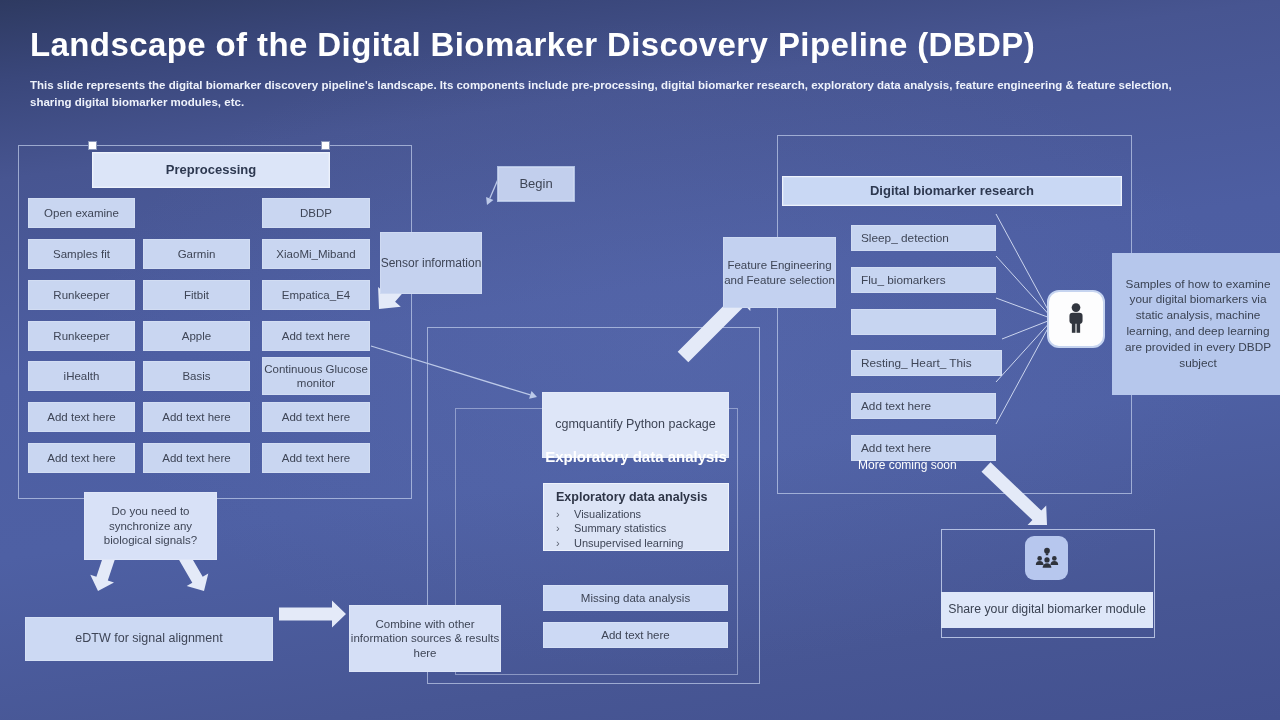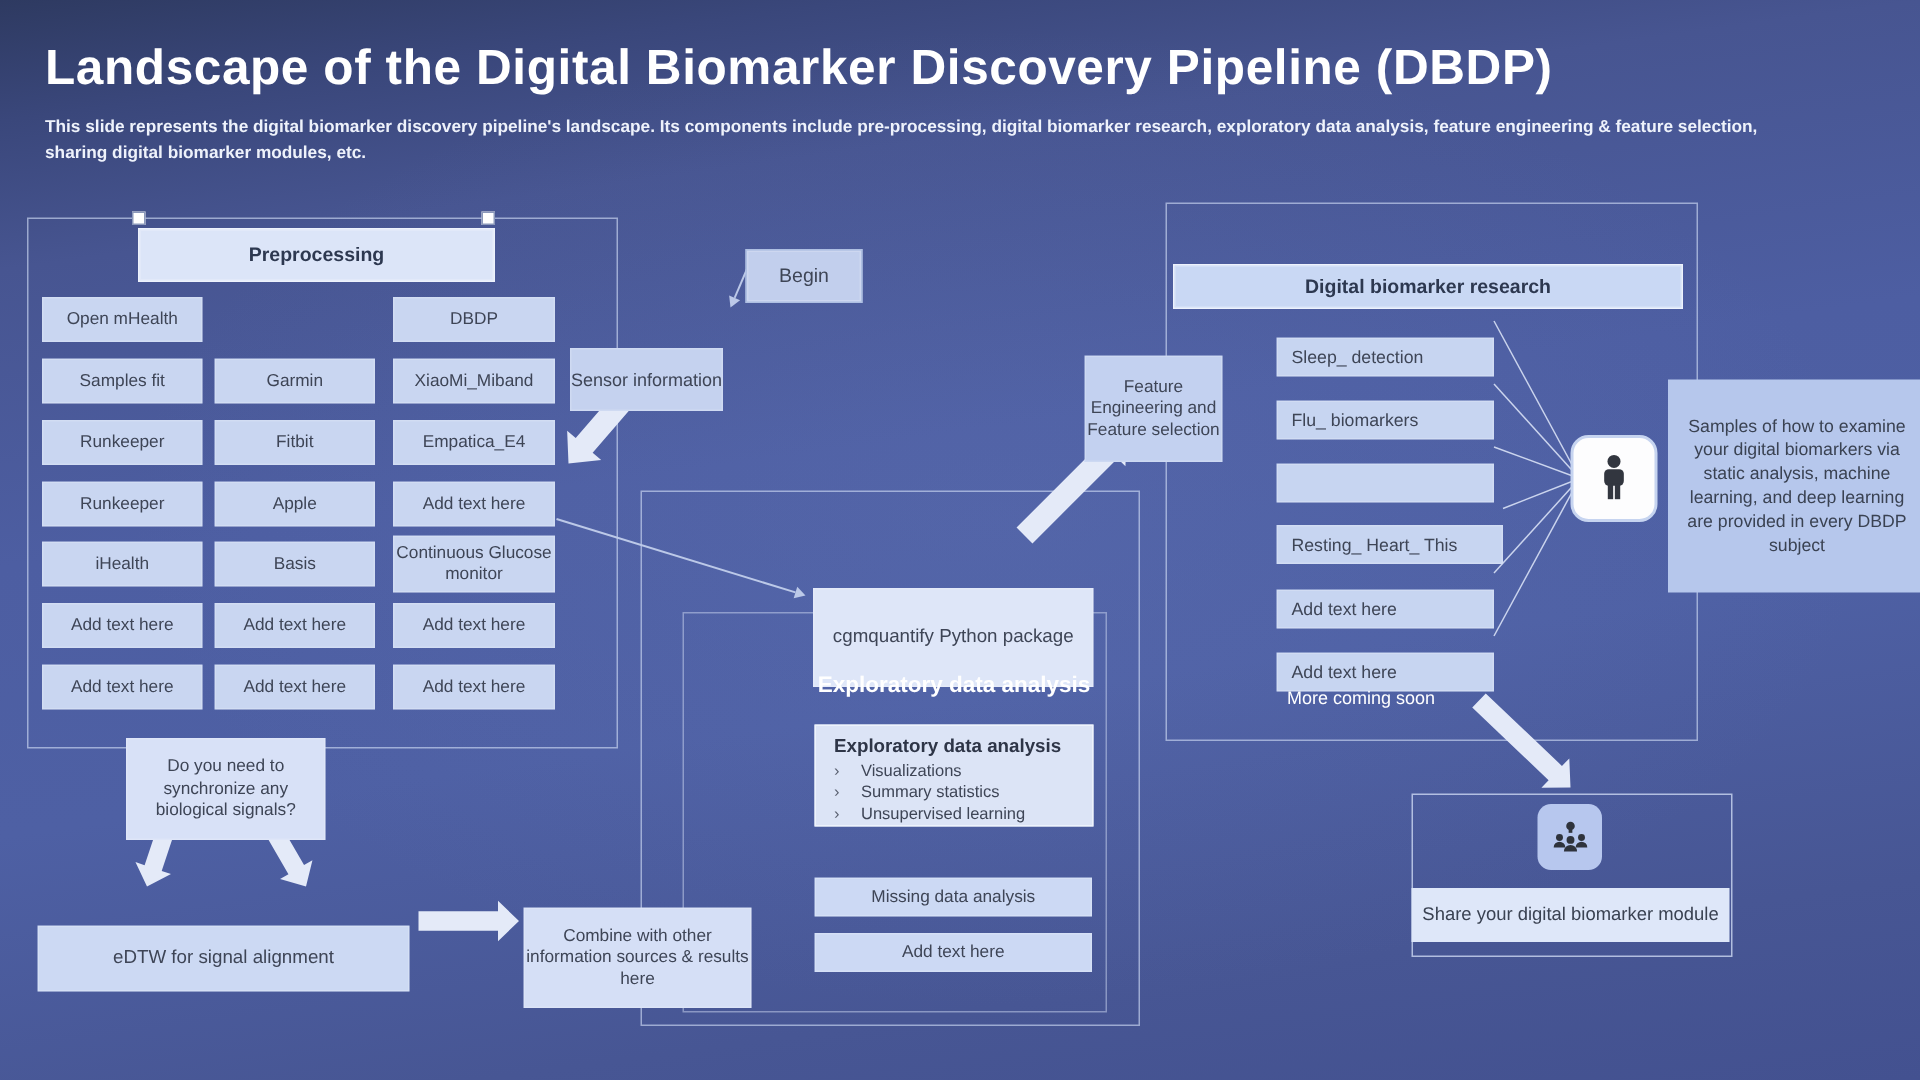--- a/index.html
+++ b/index.html
@@ -80,21 +80,21 @@
     </svg>
 
   <div class="title">Landscape of the Digital Biomarker Discovery Pipeline (DBDP)</div>
   <div class="subtitle">This slide represents the digital biomarker discovery pipeline's landscape. Its components include pre-processing, digital biomarker research, exploratory data analysis, feature engineering &amp; feature selection, sharing digital biomarker modules, etc.</div>
 
   <div class="container" style="left:18px;top:145px;width:392px;height:352px;"></div>
   <div class="box hdr" style="left:92px;top:128px;width:236px;height:34px;">Preprocessing</div>
   <div class="handle" style="left:88px;top:141px;"></div>
   <div class="handle" style="left:321px;top:141px;"></div>
 
-  <div class="box cell" style="left:28px;top:174px;width:107px;">Open mHealth</div>
+  <div class="box cell" style="left:28px;top:174px;width:107px;">Open examine</div>
   <div class="box cell" style="left:262px;top:174px;width:108px;">DBDP</div>
 
   <div class="box cell" style="left:28px;top:215px;width:107px;">Samples fit</div>
   <div class="box cell" style="left:143px;top:215px;width:107px;">Garmin</div>
   <div class="box cell" style="left:262px;top:215px;width:108px;">XiaoMi_Miband</div>
 
   <div class="box cell" style="left:28px;top:256px;width:107px;">Runkeeper</div>
   <div class="box cell" style="left:143px;top:256px;width:107px;">Fitbit</div>
   <div class="box cell" style="left:262px;top:256px;width:108px;">Empatica_E4</div>
 
@@ -108,21 +108,21 @@
 
   <div class="box cell" style="left:28px;top:378px;width:107px;">Add text here</div>
   <div class="box cell" style="left:143px;top:378px;width:107px;">Add text here</div>
   <div class="box cell" style="left:262px;top:378px;width:108px;">Add text here</div>
 
   <div class="box cell" style="left:28px;top:419px;width:107px;">Add text here</div>
   <div class="box cell" style="left:143px;top:419px;width:107px;">Add text here</div>
   <div class="box cell" style="left:262px;top:419px;width:108px;">Add text here</div>
 
   <div class="box" style="left:497px;top:142px;width:76px;height:34px;font-size:13px;background:#c2cfed;border:1px solid #aebfe2;">Begin</div>
-  <div class="box" style="left:380px;top:208px;width:102px;height:42px;font-size:12px;background:#c5d2ef;">Sensor information</div>
+  <div class="box" style="left:380px;top:208px;width:102px;height:62px;font-size:12px;background:#c5d2ef;">Sensor information</div>
 
   <div class="box" style="left:84px;top:468px;width:133px;height:68px;background:#d8e1f7;">Do you need to synchronize any biological signals?</div>
   <div class="box" style="left:25px;top:593px;width:248px;height:44px;font-size:12.5px;background:#ccd9f3;">eDTW for signal alignment</div>
   <div class="box" style="left:349px;top:581px;width:152px;height:67px;background:#d5dff6;">Combine with other information sources &amp; results here</div>
 
   <div class="container" style="left:427px;top:327px;width:331px;height:355px;"></div>
   <div class="container" style="left:455px;top:408px;width:281px;height:265px;border-color:rgba(205,216,242,0.5);"></div>
   <div class="box" style="left:542px;top:368px;width:187px;height:66px;font-size:12.5px;background:#dee6f8;">cgmquantify Python package</div>
   <div class="whiteheading">Exploratory data analysis</div>
   <div class="eda-box">
@@ -136,21 +136,21 @@
         <span>Summary statistics</span>
       </div>
     <div class="eda-li">
         <span class="chev">›</span>
         <span>Unsupervised learning</span>
       </div>
   </div>
   <div class="box" style="left:543px;top:561px;width:185px;height:26px;background:#ccd9f4;">Missing data analysis</div>
   <div class="box" style="left:543px;top:598px;width:185px;height:26px;background:#ccd9f4;">Add text here</div>
 
-  <div class="box" style="left:723px;top:213px;width:92px;height:71px;background:#c3d1f0;">Feature Engineering and Feature selection</div>
+  <div class="box" style="left:723px;top:213px;width:113px;height:71px;background:#c3d1f0;">Feature Engineering and Feature selection</div>
 
   <div class="container" style="left:777px;top:135px;width:353px;height:357px;"></div>
   <div class="box hdr" style="left:782px;top:152px;width:338px;height:28px;background:#c9d8f4;">Digital biomarker research</div>
 
   <div class="box rbox" style="top:201px;">Sleep_ detection</div>
   <div class="box rbox" style="top:243px;">Flu_ biomarkers</div>
   <div class="box rbox" style="top:285px;"></div>
   <div class="box rbox" style="top:326px;width:151px;">Resting_ Heart_ This</div>
   <div class="box rbox" style="top:369px;">Add text here</div>
   <div class="box rbox" style="top:411px;">Add text here</div>

